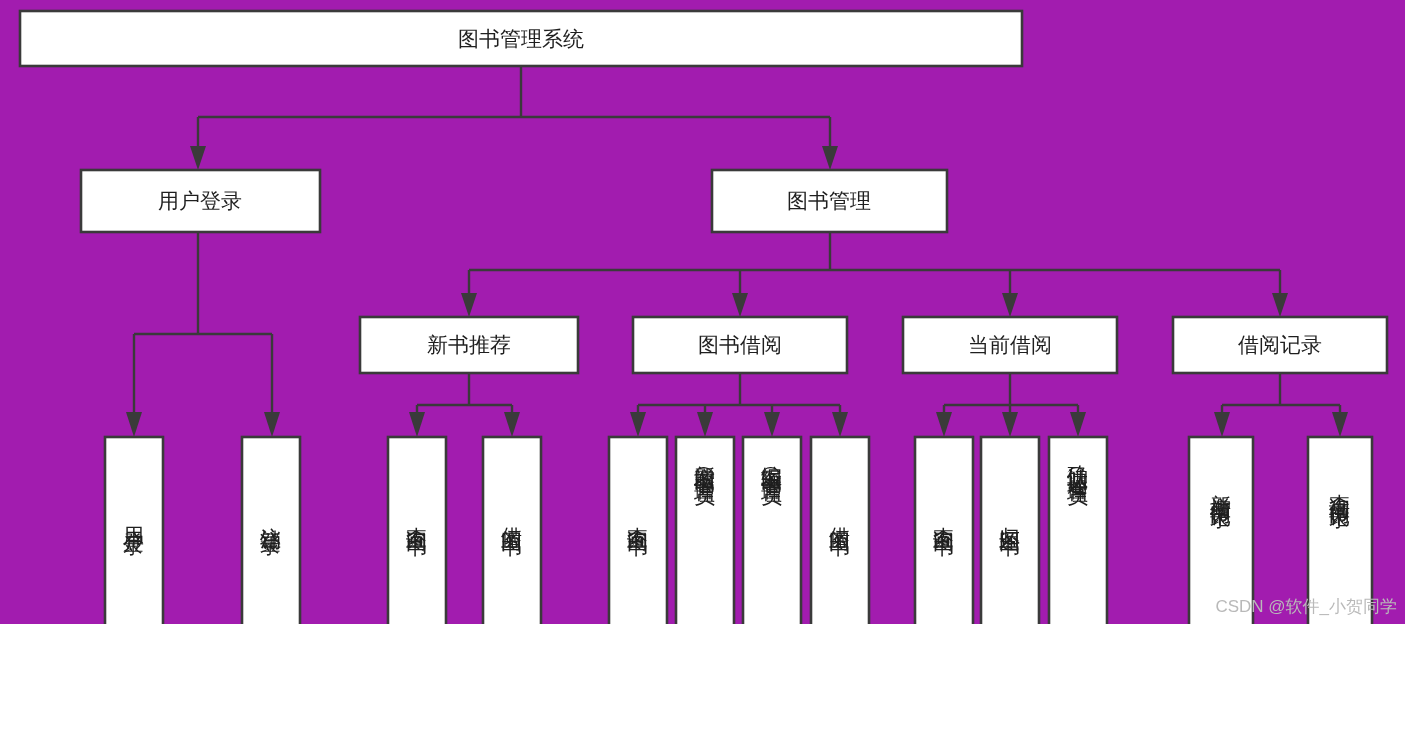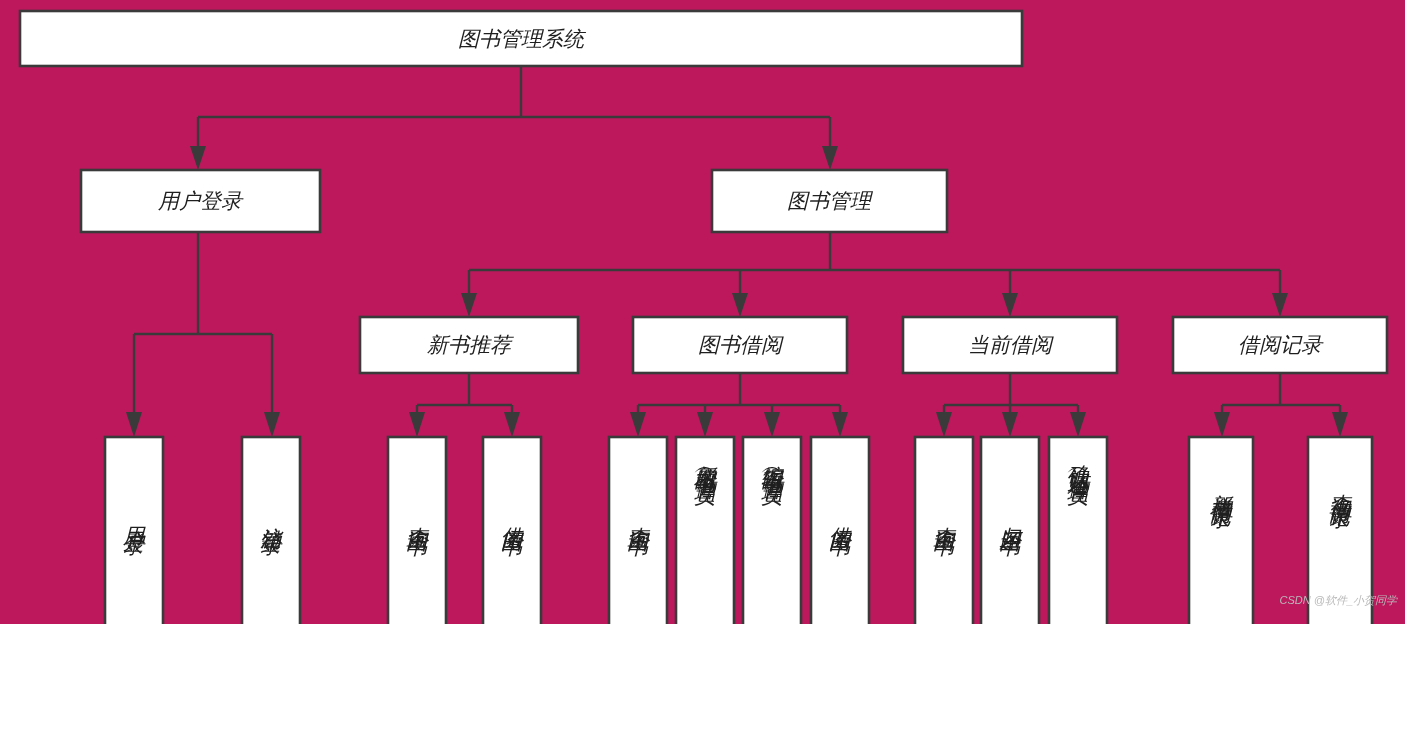--- a/index.html
+++ b/index.html
@@ -8,23 +8,22 @@
     padding: 0;
     background: #ffffff;
   }
   body {
     font-family: "Liberation Sans", "DejaVu Sans", sans-serif;
   }
   #diagram-root {
     position: relative;
     width: 1405px;
     height: 624px;
-    background: #be185d;
+    background: #a21caf;
     overflow: hidden;
-    font-style: italic;
   }
   svg.diagram-svg {
     position: absolute;
     left: 0;
     top: 0;
     width: 1405px;
     height: 747px;
   }
   .node-box {
     fill: #ffffff;
@@ -52,23 +51,23 @@
     font-family: "Liberation Sans", "DejaVu Sans", sans-serif;
     font-size: 21px;
     fill: #1f1f1f;
     writing-mode: vertical-rl;
     text-orientation: upright;
     letter-spacing: 3px;
   }
   .watermark {
     position: absolute;
     right: 8px;
-    bottom: 16px;
-    font-family: "Liberation Sans", "DejaVu Sans", sans-serif;
-    font-size: 11px;
+    bottom: 6px;
+    font-family: "Liberation Sans", "DejaVu Sans", sans-serif;
+    font-size: 17px;
     color: #b9b9b9;
     white-space: nowrap;
     user-select: none;
   }
 </style>
 </head>
 <body>
 
 <div id="diagram-root">
 

